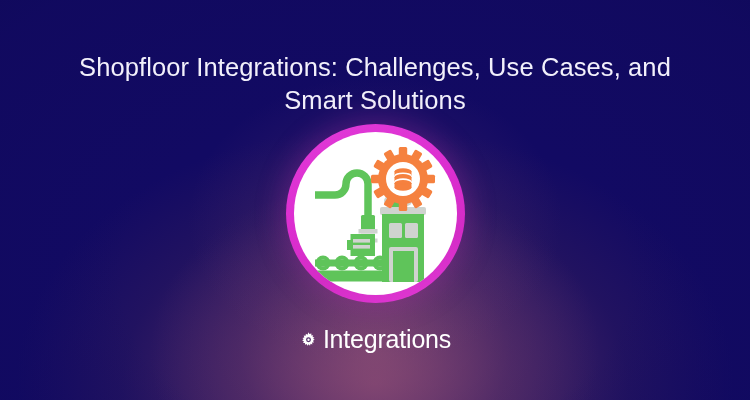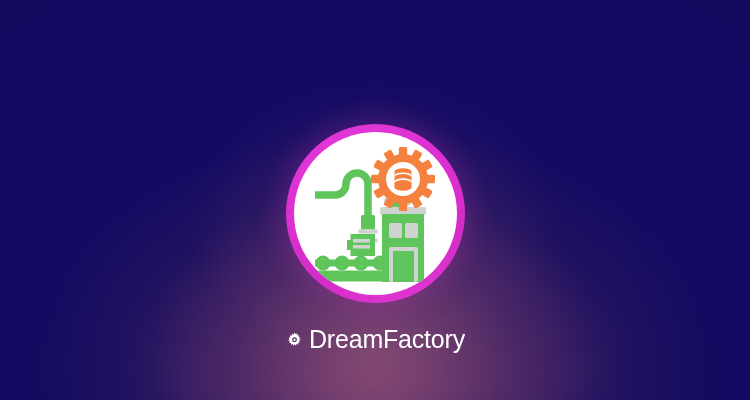--- a/index.html
+++ b/index.html
@@ -119,20 +119,21 @@
 </head>
 <body>
 
 <div id="banner">
 
   <div class="glow-layer glow-a"></div>
   <div class="glow-layer glow-b"></div>
   <div class="glow-layer glow-c"></div>
   <div class="vignette"></div>
 
+  <h1 class="title">Shopfloor Integrations: Challenges, Use Cases, and Smart Solutions</h1>
 
   <div class="badge">
     <div class="badge-inner">
 
       <svg class="badge-art" width="150" height="150" viewBox="0 0 150 150">
 
         <g>
           <path d="M14 56 H34 a11 11 0 0 0 11 -11 a11 11 0 0 1 11 -11 a11 11 0 0 1 11 11 V86" fill="none" stroke="#5fc45a" stroke-width="7.5" stroke-linecap="butt" stroke-linejoin="miter"></path>
 
           <rect x="60" y="76" width="14" height="15" rx="1.5" fill="#5fc45a"></rect>
@@ -222,16 +223,16 @@
   <div class="logo">
     <svg class="logo-gear" viewBox="0 0 24 24">
       <path fill="#ffffff" d="M12 1.6 13.1 3.9 15.6 3.2 15.6 5.7 18 5.3 17.1 7.6 19.5 8.1 17.8 9.9
                19.8 11.2 17.6 12.3 18.9 14.4 16.5 14.6 16.8 17 14.6 16.1 13.9 18.5 12.2 16.8
                10.6 18.6 9.7 16.3 7.6 17.4 7.6 15 5.2 15 6.2 12.8 4 12 5.9 10.5 4.3 8.8
                6.7 8.1 6 5.8 8.4 6 8.7 3.6 10.7 4.8 Z"></path>
       <circle cx="12" cy="11.1" r="4.6" fill="#ffffff"></circle>
       <circle cx="12" cy="11.1" r="3.1" fill="#54306a"></circle>
       <circle cx="12" cy="11.1" r="1.5" fill="#ffffff"></circle>
     </svg>
-    <span class="logo-text">DreamFactory</span>
+    <span class="logo-text">Integrations</span>
   </div>
 
 </div>
 
 </body></html>

